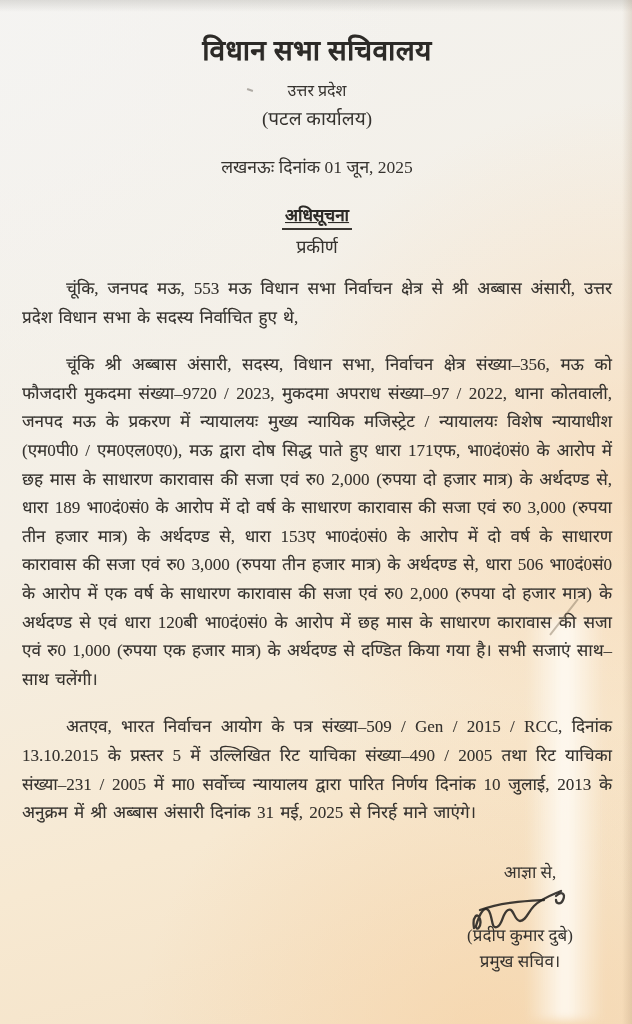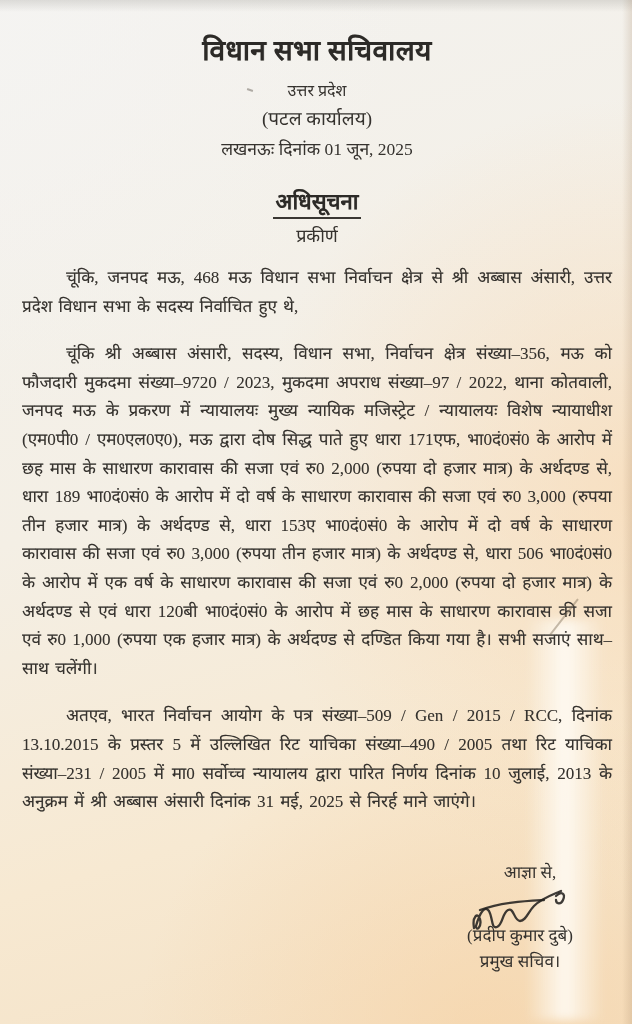--- a/index.html
+++ b/index.html
@@ -35,28 +35,29 @@
   }
   .page { position:absolute; inset:0; padding:30px 20px 0 22px; }
 
   
   .letterhead { text-align:center; }
   .org   { font-size:28px; font-weight:700; color:#2c2a27; letter-spacing:0.4px;
            text-shadow:0.3px 0.3px 0.6px rgba(60,56,50,0.35); }
   .state { font-size:16px; margin-top:11px; }
   .office{ font-size:19px; margin-top:4px; }
   .refno { font-size:17.5px; margin-top:6px; }
-  .pldate{ font-size:17.5px; margin-top:5px; }
+  .pldate{ font-size:17.5px; margin-top:23px; }
 
   
   .heading-wrap { text-align:center; margin-top:25px; }
   .heading {
-    display:inline-block; font-size:22px; font-weight:700; color:#2c2a27;
+    display:inline-block; font-size:17px; font-weight:700; color:#2c2a27;
     border-bottom:2px solid #3a3733; padding:0 3px 2px;
     text-shadow:0.3px 0.3px 0.6px rgba(60,56,50,0.3);
+    text-decoration:underline;
   }
   .subheading { text-align:center; font-size:18px; margin-top:4px; }
 
   
   .bodytext { margin-top:17px; }
   .para {
     font-size:17px; line-height:28.6px; text-align:justify; text-indent:44px;
     word-spacing:2px; margin:0 0 19px;
     text-shadow:0.25px 0.25px 0.5px rgba(70,65,58,0.3);
   }
@@ -95,21 +96,21 @@
     <div class="office">(पटल कार्यालय)</div>
     <div class="pldate">लखनऊः दिनांक 01 जून, 2025</div>
   </div>
 
   <div class="heading-wrap">
     <span class="heading">अधिसूचना</span>
   </div>
   <div class="subheading">प्रकीर्ण</div>
 
   <div class="bodytext">
-    <p class="para">चूंकि, जनपद मऊ, 468 मऊ विधान सभा निर्वाचन क्षेत्र से श्री अब्बास अंसारी, उत्तर प्रदेश विधान सभा के सदस्य निर्वाचित हुए थे,</p>
+    <p class="para">चूंकि, जनपद मऊ, 553 मऊ विधान सभा निर्वाचन क्षेत्र से श्री अब्बास अंसारी, उत्तर प्रदेश विधान सभा के सदस्य निर्वाचित हुए थे,</p>
     <p class="para">चूंकि श्री अब्बास अंसारी, सदस्य, विधान सभा, निर्वाचन क्षेत्र संख्या–356, मऊ को फौजदारी मुकदमा संख्या–9720 / 2023, मुकदमा अपराध संख्या–97 / 2022, थाना कोतवाली, जनपद मऊ के प्रकरण में न्यायालयः मुख्य न्यायिक मजिस्ट्रेट / न्यायालयः विशेष न्यायाधीश (एम0पी0 / एम0एल0ए0), मऊ द्वारा दोष सिद्ध पाते हुए धारा 171एफ, भा0दं0सं0 के आरोप में छह मास के साधारण कारावास की सजा एवं रु0 2,000 (रुपया दो हजार मात्र) के अर्थदण्ड से, धारा 189 भा0दं0सं0 के आरोप में दो वर्ष के साधारण कारावास की सजा एवं रु0 3,000 (रुपया तीन हजार मात्र) के अर्थदण्ड से, धारा 153ए भा0दं0सं0 के आरोप में दो वर्ष के साधारण कारावास की सजा एवं रु0 3,000 (रुपया तीन हजार मात्र) के अर्थदण्ड से, धारा 506 भा0दं0सं0 के आरोप में एक वर्ष के साधारण कारावास की सजा एवं रु0 2,000 (रुपया दो हजार मात्र) के अर्थदण्ड से एवं धारा 120बी भा0दं0सं0 के आरोप में छह मास के साधारण कारावास की सजा एवं रु0 1,000 (रुपया एक हजार मात्र) के अर्थदण्ड से दण्डित किया गया है। सभी सजाएं साथ–साथ चलेंगी।</p>
     <p class="para">अतएव, भारत निर्वाचन आयोग के पत्र संख्या–509 / Gen / 2015 / RCC, दिनांक 13.10.2015 के प्रस्तर 5 में उल्लिखित रिट याचिका संख्या–490 / 2005 तथा रिट याचिका संख्या–231 / 2005 में मा0 सर्वोच्च न्यायालय द्वारा पारित निर्णय दिनांक 10 जुलाई, 2013 के अनुक्रम में श्री अब्बास अंसारी दिनांक 31 मई, 2025 से निरर्ह माने जाएंगे।</p>
   </div>
 
   <div class="sig">
     <div class="by-order">आज्ञा से,</div>
     <svg class="scrawl" width="112" height="50" viewBox="0 0 112 50" aria-hidden="true">
       <path d="M10 40 C8 28 14 24 16 31 C18 39 12 44 12 38 C16 24 21 17 25 23 C29 30 27 41 33 39 C39 37 38 25 44 22 C50 19 50 33 56 33 C62 33 64 24 70 18 C78 10 88 7 97 3"></path>
       <path d="M16 22 C38 14 62 13 80 12"></path>
       <path d="M92 8 C97 3 102 5 99 12 C97 17 92 16 92 12"></path>

